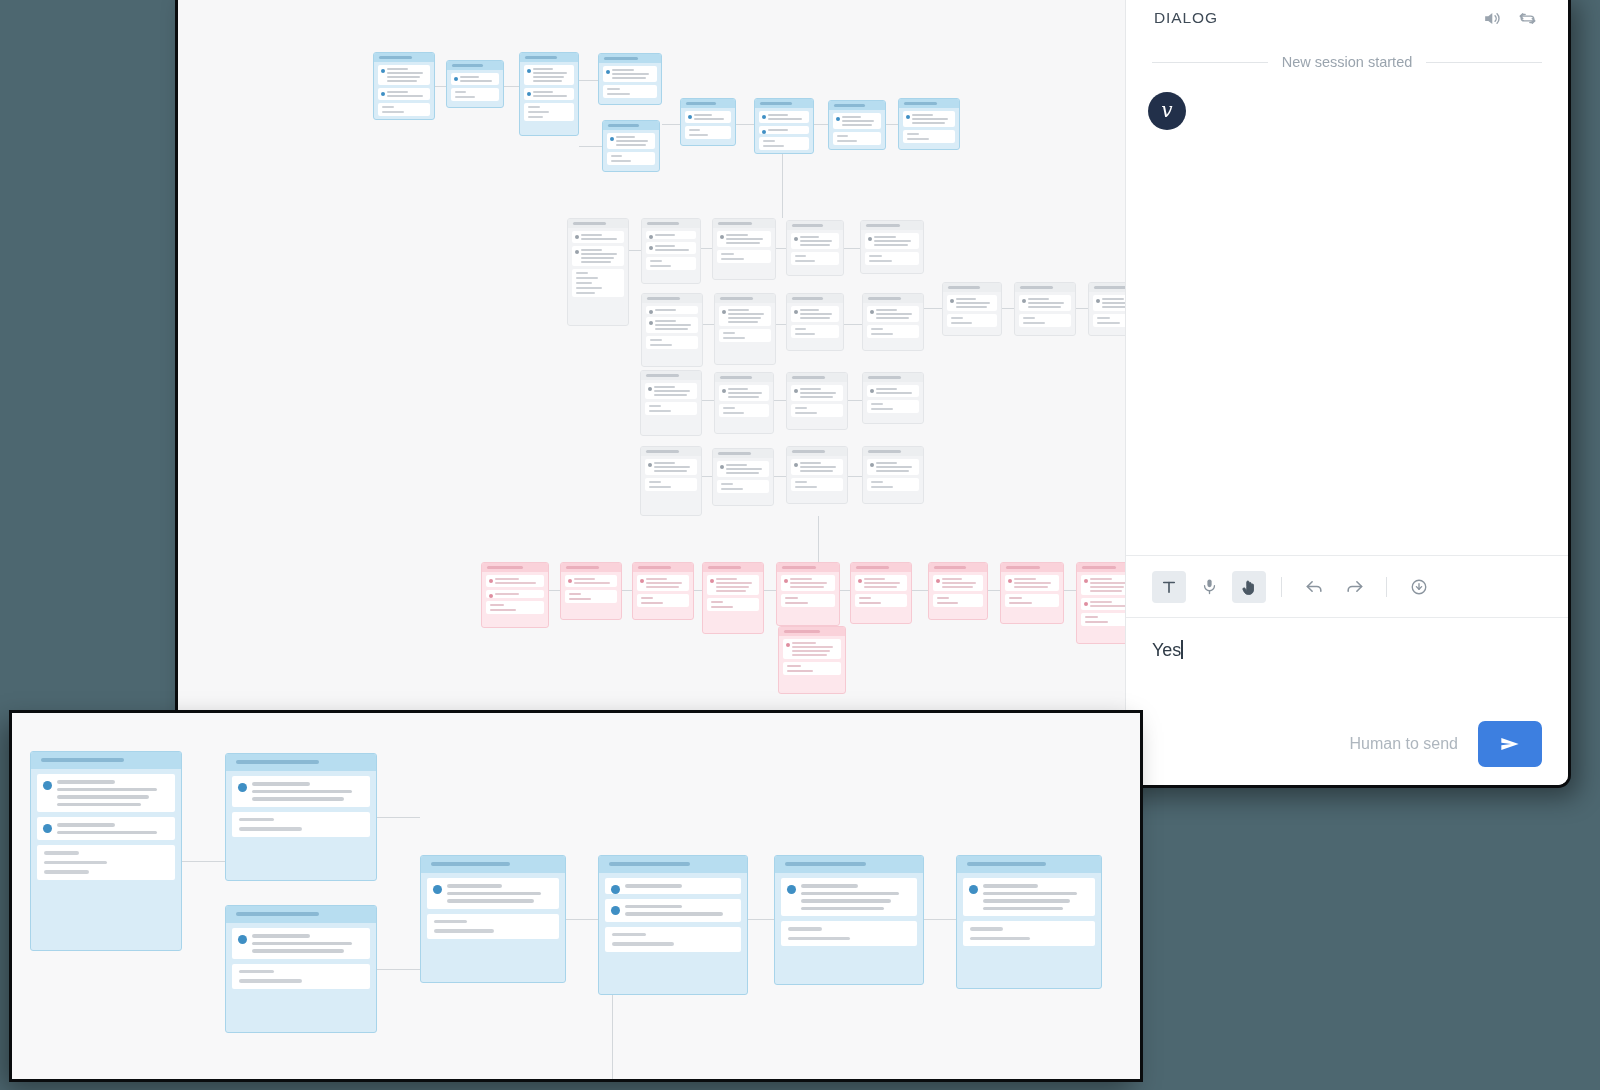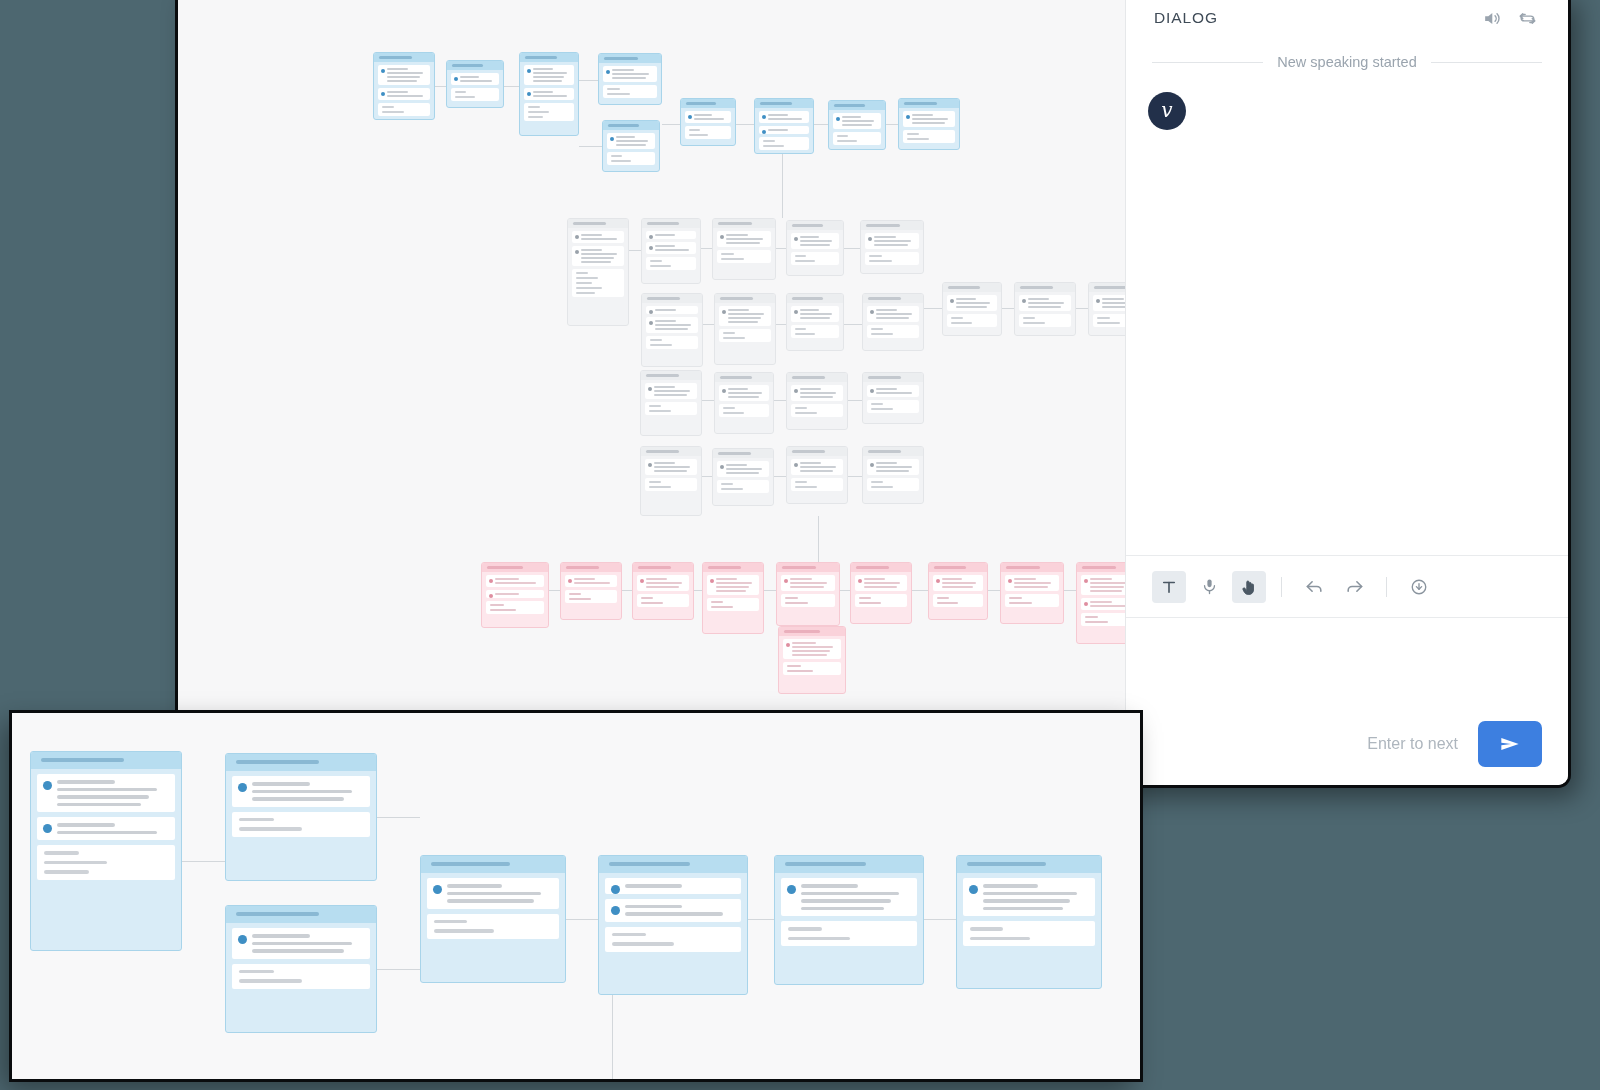--- a/index.html
+++ b/index.html
@@ -952,21 +952,21 @@
             <path d="M21 15H8a4 4 0 0 1 0-8h1"></path>
             <polyline points="18,18 21,15 18,12"></polyline>
           </svg>
         </div>
       </div>
 
       <div id="messages">
 
         <div id="session-divider">
           <div class="rule"></div>
-          <div class="lbl">New speaking started</div>
+          <div class="lbl">New session started</div>
           <div class="rule"></div>
         </div>
 
         <div class="msg-row">
           <div id="avatar">v</div>
         </div>
 
       </div>
 
       <div id="compose-toolbar">
@@ -1013,23 +1013,24 @@
         <div class="tool-btn">
           <svg width="18" height="18" viewBox="0 0 24 24" fill="none" stroke="currentColor" stroke-width="1.8" stroke-linecap="round" stroke-linejoin="round">
             <circle cx="12" cy="12" r="9"></circle>
             <line x1="12" y1="7.5" x2="12" y2="15"></line>
             <polyline points="8.5,11.5 12,15 15.5,11.5"></polyline>
           </svg>
         </div>
       </div>
 
       <div id="compose-area">
+        <div id="compose-text"><span>Yes</span><span id="caret"></span></div>
 
         <div id="compose-footer">
-          <div id="enter-hint">Enter to next</div>
+          <div id="enter-hint">Human to send</div>
           <button id="send-button">
             <svg width="26" height="26" viewBox="0 0 24 24" fill="#ffffff">
               <path d="M4 6.5 L20 12 L4 17.5 L4 13.2 L13 12 L4 10.8 Z"></path>
             </svg>
           </button>
         </div>
       </div>
 
     </div>
   </div>

